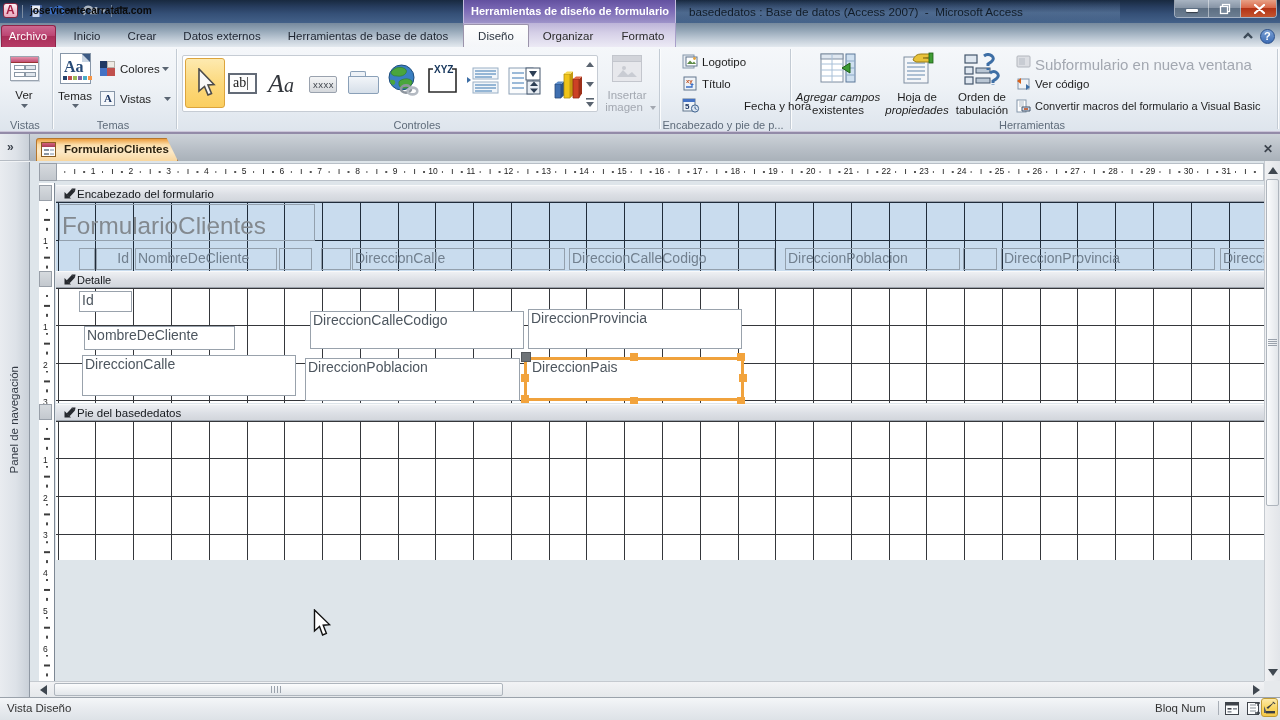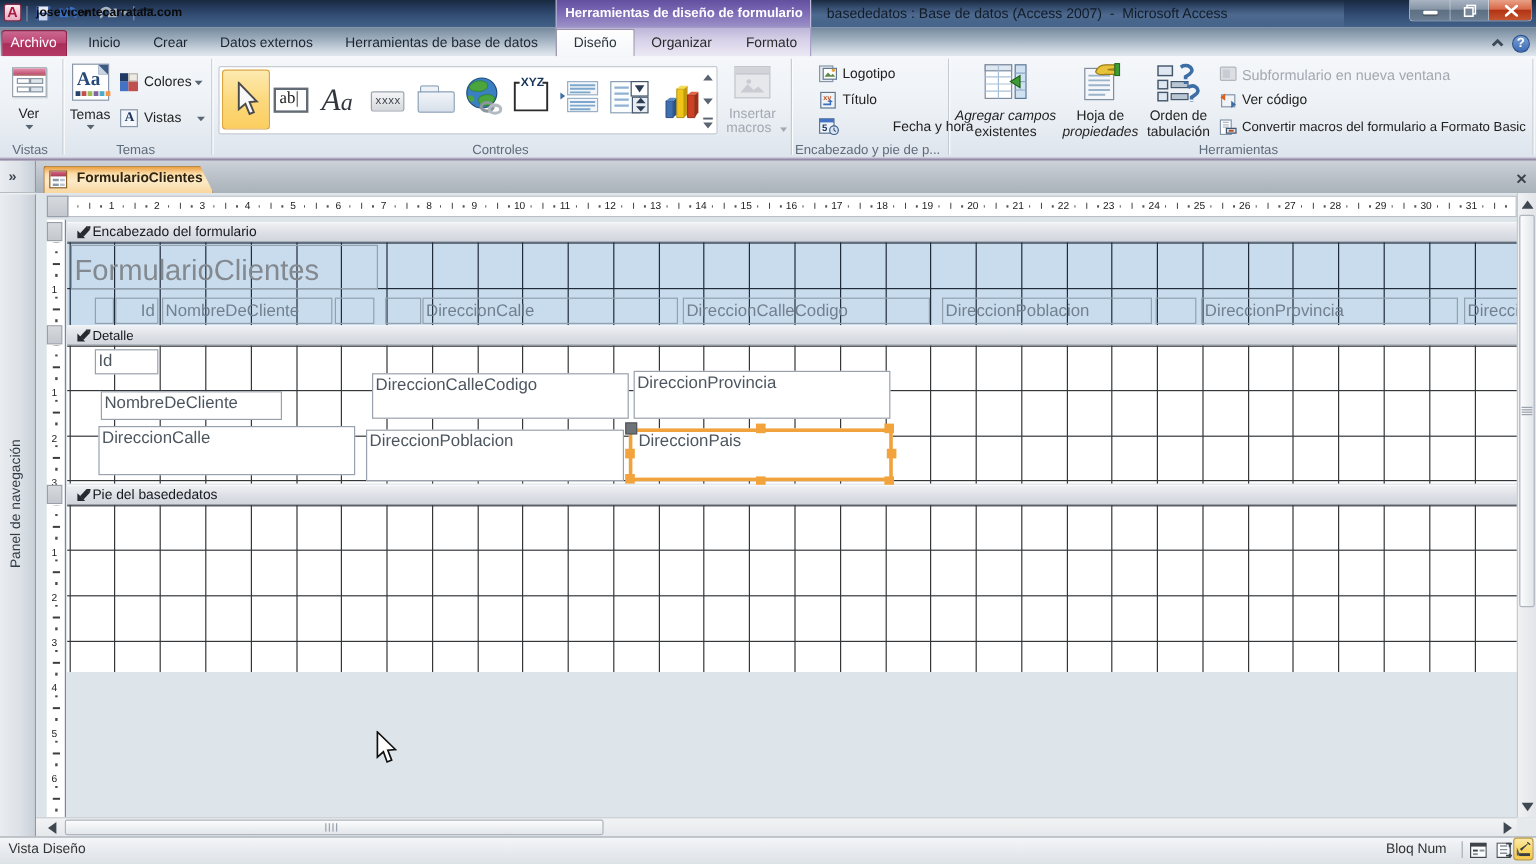--- a/index.html
+++ b/index.html
@@ -237,21 +237,21 @@
     </svg>
 
 <div class="ab" style="left:612px;top:55px;width:30px;height:27px;border:1px solid #c3c6cd;background:#e7e8ec;box-sizing:border-box;">
  <div style="height:5px;background:#d2d4da;border-bottom:1px solid #c3c6cd;"></div>
  <svg width="28" height="19" viewBox="0 0 28 19">
         <path d="M4 15 L10 8 L15 13 L19 10 L24 15 Z" fill="#c9ccd3"></path>
         <circle cx="11" cy="6" r="2" fill="#c9ccd3"></circle>
       </svg>
 </div>
 <div class="tx" style="left:627px;top:89px;transform:translateX(-50%);font-size:11.5px;color:#a3a8b1;">Insertar</div>
-<div class="tx" style="left:624px;top:101px;transform:translateX(-50%);font-size:11.5px;color:#a3a8b1;">macros</div>
+<div class="tx" style="left:624px;top:101px;transform:translateX(-50%);font-size:11.5px;color:#a3a8b1;">imagen</div>
 <svg class="ab" style="left:650px;top:106px;" width="6" height="4" viewBox="0 0 6 4">
       <path d="M0 0 L6 0 L3 4 Z" fill="#a3a8b1"></path>
     </svg>
 
 <svg class="ab" style="left:682px;top:54px;" width="16" height="15" viewBox="0 0 16 15">
  <rect x="1" y="1" width="11" height="13" fill="#e9edf2" stroke="#8496aa" stroke-width="1"></rect>
  <rect x="4" y="3" width="11" height="9" fill="#fff" stroke="#62778e" stroke-width="1"></rect>
  <path d="M5 10 L8 6.5 L10.5 9 L12 7.5 L14 10 Z" fill="#5c8a46"></path>
  <circle cx="12.5" cy="4.5" r="1.4" fill="#e2a23c"></circle>
 </svg>
@@ -310,34 +310,34 @@
  <path d="M20 3 Q24 0 28 3 Q31 6 27 9 L24 11 L24 13 M24 15 L24 17" fill="none" stroke="#3d6ea5" stroke-width="3"></path>
  <path d="M26 20 Q30 17 33 20 Q36 23 32 26 L29 28 L29 30 M29 31.5 L29 32" fill="none" stroke="#3d6ea5" stroke-width="3"></path>
 </svg>
 <div class="tx" style="left:982px;top:91px;transform:translateX(-50%);font-size:11.5px;color:#1e1e1e;">Orden de</div>
 <div class="tx" style="left:982px;top:104px;transform:translateX(-50%);font-size:11.5px;color:#1e1e1e;">tabulación</div>
 
 <svg class="ab" style="left:1016px;top:55px;" width="15" height="13" viewBox="0 0 15 13">
  <rect x="1" y="1" width="13" height="11" rx="1" fill="#dcdee3" stroke="#b2b6bd" stroke-width="1"></rect>
  <rect x="3" y="3" width="6" height="7" fill="#c8ccd3"></rect>
 </svg>
-<div class="tx" style="left:1035px;top:56px;font-size:12px;color:#a3a8b1;">Subformulario en nueva ventana</div>
+<div class="tx" style="left:1035px;top:56px;font-size:15px;color:#a3a8b1;">Subformulario en nueva ventana</div>
 <svg class="ab" style="left:1016px;top:77px;" width="15" height="14" viewBox="0 0 15 14">
  <rect x="2" y="2" width="11" height="10" fill="#f0f3f7" stroke="#8496aa" stroke-width="1"></rect>
  <path d="M1 4 L5 1 L5 7 Z" fill="#d86018"></path>
  <path d="M14 10 L10 7 L10 13 Z" fill="#3d6ea5"></path>
 </svg>
 <div class="tx" style="left:1035px;top:78px;font-size:11.5px;color:#1e1e1e;">Ver código</div>
 <svg class="ab" style="left:1016px;top:99px;" width="16" height="14" viewBox="0 0 16 14">
  <rect x="1" y="1" width="9" height="12" fill="#fff" stroke="#8496aa" stroke-width="1"></rect>
  <path d="M3 3 L8 3 M3 5 L8 5 M3 7 L8 7" stroke="#b0bcc8" stroke-width="1"></path>
  <path d="M6 8 L14 8 L14 12 L6 12 Z" fill="#d4dff0" stroke="#44566c" stroke-width="1"></path>
  <path d="M8 10 L12 10" stroke="#c05020" stroke-width="1.6"></path>
 </svg>
-<div class="tx" style="left:1035px;top:100px;font-size:11px;color:#1e1e1e;">Convertir macros del formulario a Formato Basic</div>
+<div class="tx" style="left:1035px;top:100px;font-size:11px;color:#1e1e1e;">Convertir macros del formulario a Visual Basic</div>
 
 <div class="ab" style="left:0;top:134px;width:30px;height:563px;
  background:linear-gradient(90deg,#e9ecf0 0%,#dde2e8 55%,#c9d0d8 100%);
  border-right:1px solid #8f98a3;box-sizing:border-box;"></div>
 <div class="ab" style="left:0;top:160px;width:30px;height:1px;background:#b6bcc4;"></div>
 <div class="ab" style="left:0;top:161px;width:30px;height:1px;background:#f2f4f6;"></div>
 <div class="tx" style="left:7px;top:140px;font-size:12px;font-weight:bold;color:#3e454f;">»</div>
 <div class="tx" style="left:8px;top:366px;font-size:11.5px;color:#333a44;writing-mode:vertical-rl;transform:rotate(180deg);">Panel de navegación</div>
 
 <div class="ab" style="left:30px;top:134px;width:1250px;height:27px;

